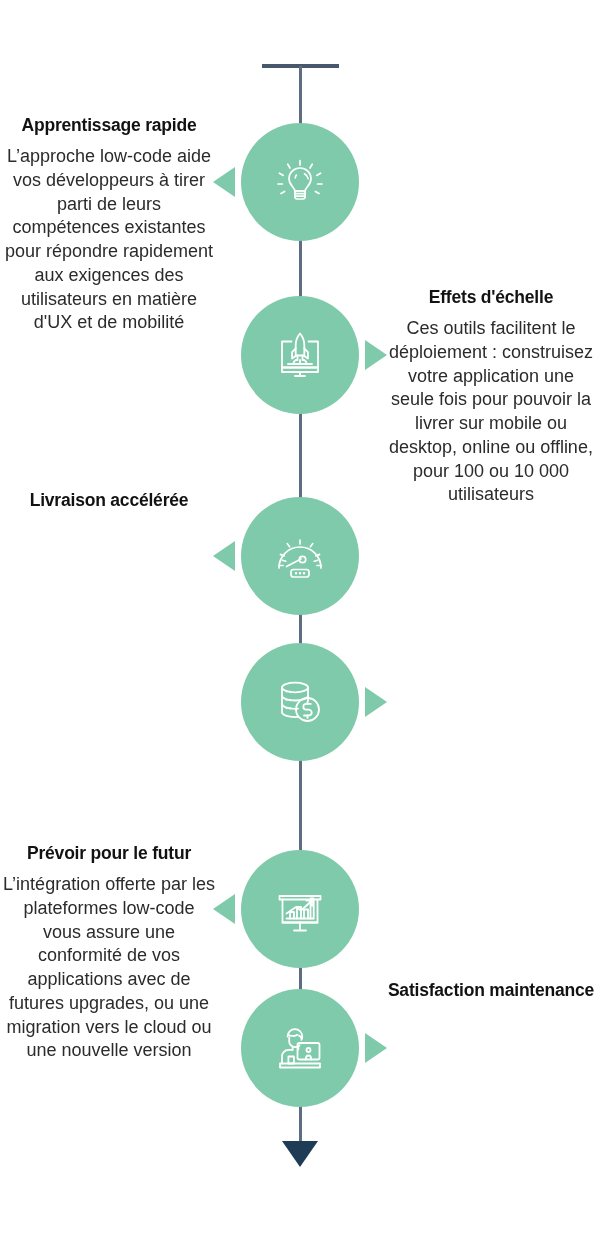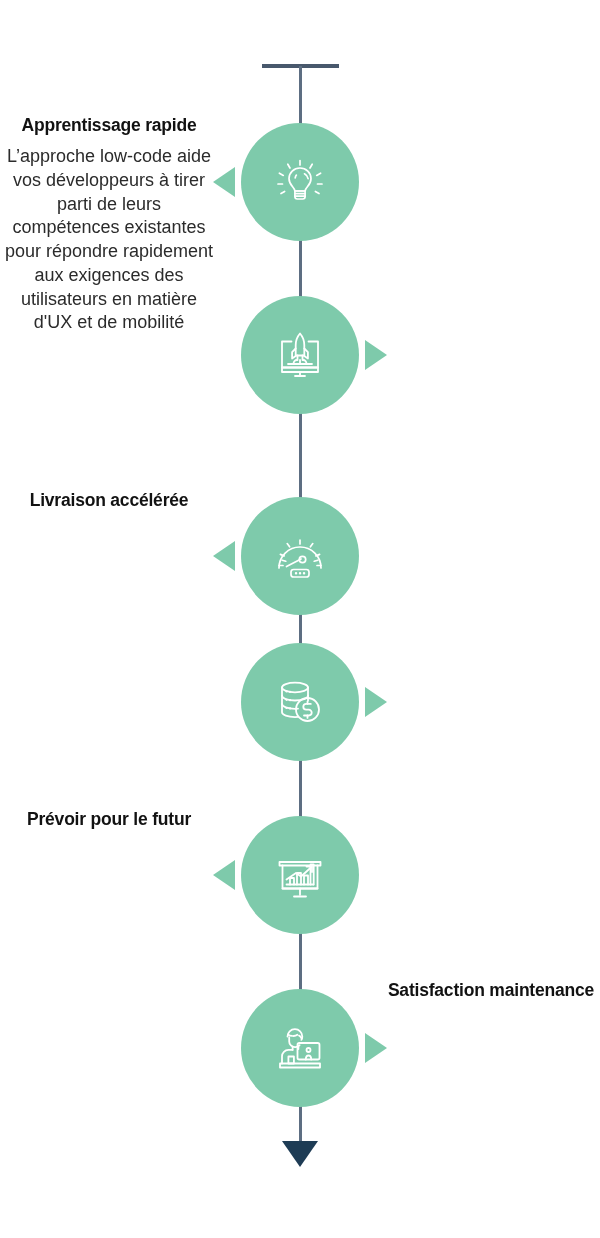--- a/index.html
+++ b/index.html
@@ -144,20 +144,24 @@
           <path d="M13 43.5h36v4.5H13z"></path>
           <path d="M26 52h10M31 48v4"></path>
           <path d="M31 9.5c2.8 3.2 4.3 7.4 4.3 11.7v10.3h-8.6V21.2c0-4.3 1.5-8.5 4.3-11.7z"></path>
           <path d="M26.7 24.5l-3.6 3.6v6.4l3.6-2.5M35.3 24.5l3.6 3.6v6.4l-3.6-2.5"></path>
           <path d="M28.5 31.5v4.5M33.5 31.5v4.5"></path>
           <path d="M24.5 40c0-2.2 1.5-4 3.4-4M37.5 40c0-2.2-1.5-4-3.4-4"></path>
           <path d="M31 36v4M19 40h24"></path>
         </svg>
       </span>
     </div>
+    <div class="textblock side-right" style="top:-9px;">
+      <div class="block-title">Effets d'échelle</div>
+      <div class="block-body">Ces outils facilitent le déploiement : construisez votre application une seule fois pour pouvoir la livrer sur mobile ou desktop, online ou offline, pour 100 ou 10 000 utilisateurs</div>
+    </div>
   </div>
 
   <div class="row" style="top:469px;margin-top:28px;">
     <div class="pointer left"></div>
     <div class="circle">
       <span>
         <svg width="62" height="62" viewBox="0 0 62 62" fill="none" stroke="#ffffff" stroke-width="1.7" stroke-linecap="round" stroke-linejoin="round">
           <path d="M10 43a21 21 0 1 1 42 0"></path>
           <path d="M31 15v4M18.2 18.6l2.4 3.2M43.8 18.6l-2.4 3.2M11.4 29.4l3.7 1.5M50.6 29.4l-3.7 1.5M10 40.5h4M48 40.5h4M13.2 35.2l3.6 1M48.8 35.2l-3.6 1"></path>
           <path d="M17.5 41.5l14.5-7.5"></path>
@@ -184,39 +188,40 @@
           <path d="M13 33c0 2.6 5.8 4.8 13 4.8 1 0 2-.05 3-.12"></path>
           <path d="M17.5 20.4h.1M21 20.8h.1M17.5 28.8h.1M21 29.2h.1M17.5 37h.1M21 37.4h.1" stroke-width="2.2"></path>
           <circle cx="38.5" cy="38.5" r="11.5"></circle>
           <path d="M41.8 32.9h-4.6a2.9 2.9 0 0 0 0 5.8h2.6a2.9 2.9 0 0 1 0 5.8h-4.8"></path>
           <path d="M38.5 30.6v2.3M38.5 44.5v2.4"></path>
         </svg>
       </span>
     </div>
   </div>
 
-  <div class="row" style="top:816px;">
+  <div class="row" style="top:850px;">
     <div class="pointer left"></div>
     <div class="circle">
       <span>
         <svg width="62" height="62" viewBox="0 0 62 62" fill="none" stroke="#ffffff" stroke-width="1.8" stroke-linecap="round" stroke-linejoin="round">
           <path d="M10.5 18h41v3.5h-41z"></path>
           <path d="M13.5 21.5v23h35v-23"></path>
           <path d="M13.5 44.5h35"></path>
           <path d="M31 44.5v6M25 52.5h12"></path>
           <path d="M17.5 40.5h27"></path>
           <path d="M21 40.5v-6.5h4v6.5M28 40.5V29h4v11.5M35 40.5v-9h4v9"></path>
           <path d="M41.5 40.5V20.5h3.2v20"></path>
           <path d="M17.5 35.5L27 29l5 3.5 10.5-9.5"></path>
           <path d="M37.5 22.5h5.5V28"></path>
         </svg>
       </span>
     </div>
     <div class="textblock side-left" style="top:-7px;">
       <div class="block-title">Prévoir pour le futur</div>
+      <div class="block-body">L’intégration offerte par les plateformes low-code vous assure une conformité de vos applications avec de futures upgrades, ou une migration vers le cloud ou une nouvelle version</div>
     </div>
   </div>
 
   <div class="row" style="top:989px;">
     <div class="pointer right"></div>
     <div class="circle">
       <span>
         <svg width="62" height="62" viewBox="0 0 62 62" fill="none" stroke="#ffffff" stroke-width="1.8" stroke-linecap="round" stroke-linejoin="round">
           <path d="M18.5 19.5c0-4.1 3.3-7.3 7.4-7.3s7.4 3.2 7.4 7.3c0 1.3-.3 2.4-.9 3.4"></path>
           <path d="M19 17.5c1.2.9 2.6 1.4 4.1 1.4M24.6 19c1.4 0 2.7-.5 3.8-1.3M30 18.6c1 .6 1.9 1.5 2.4 2.6"></path>

